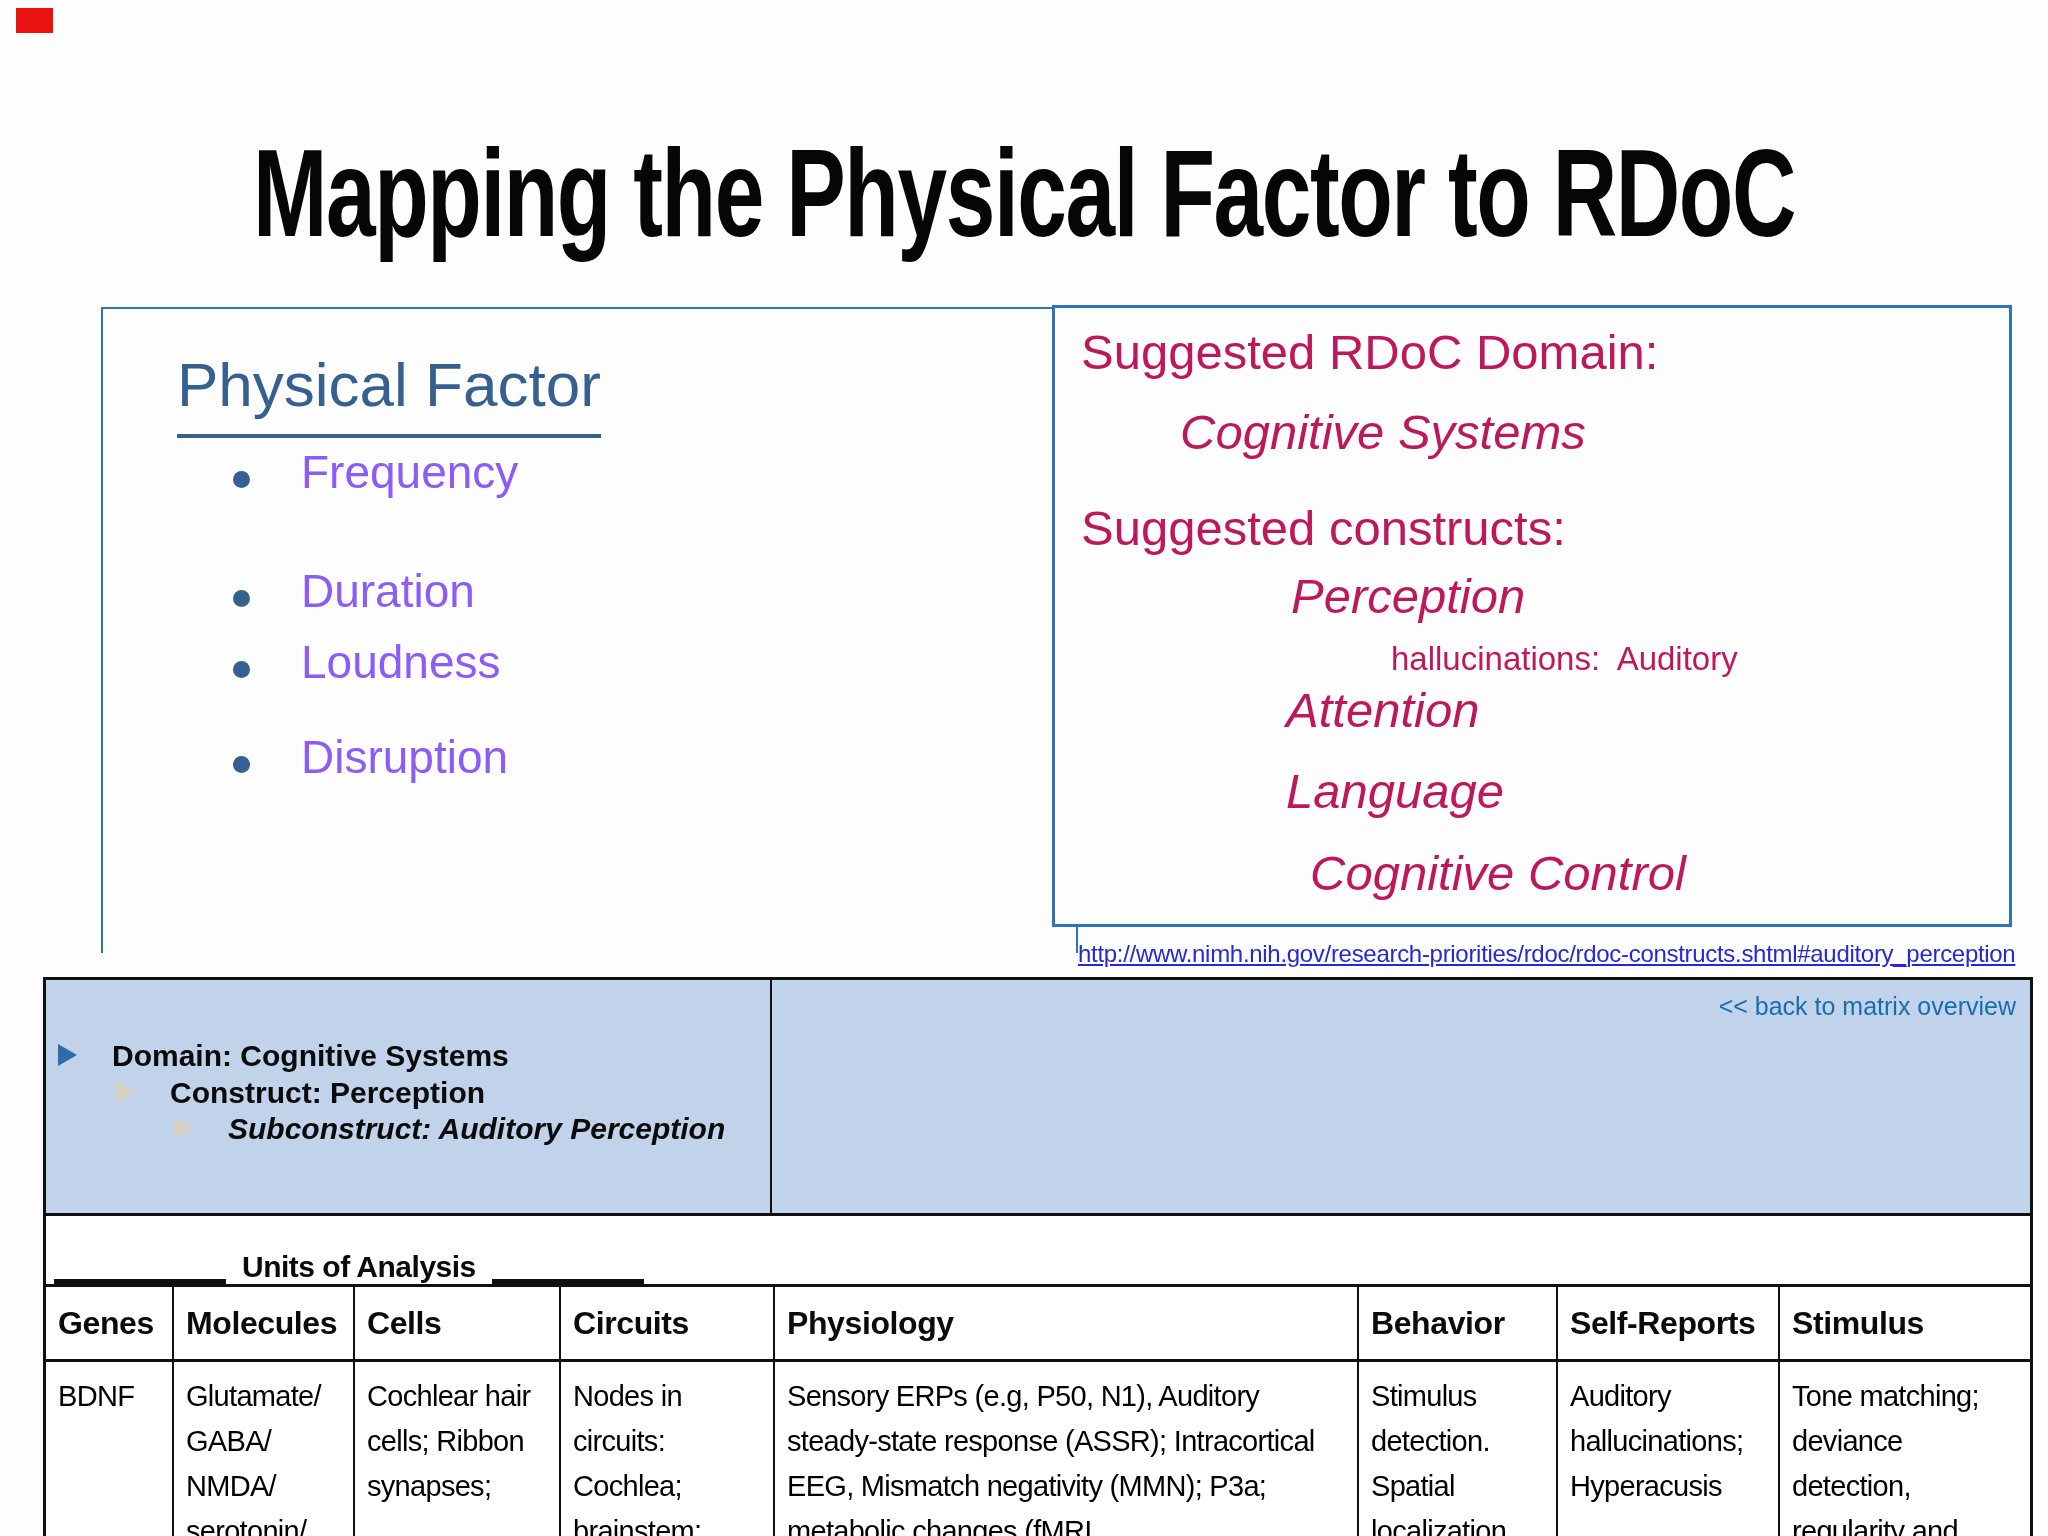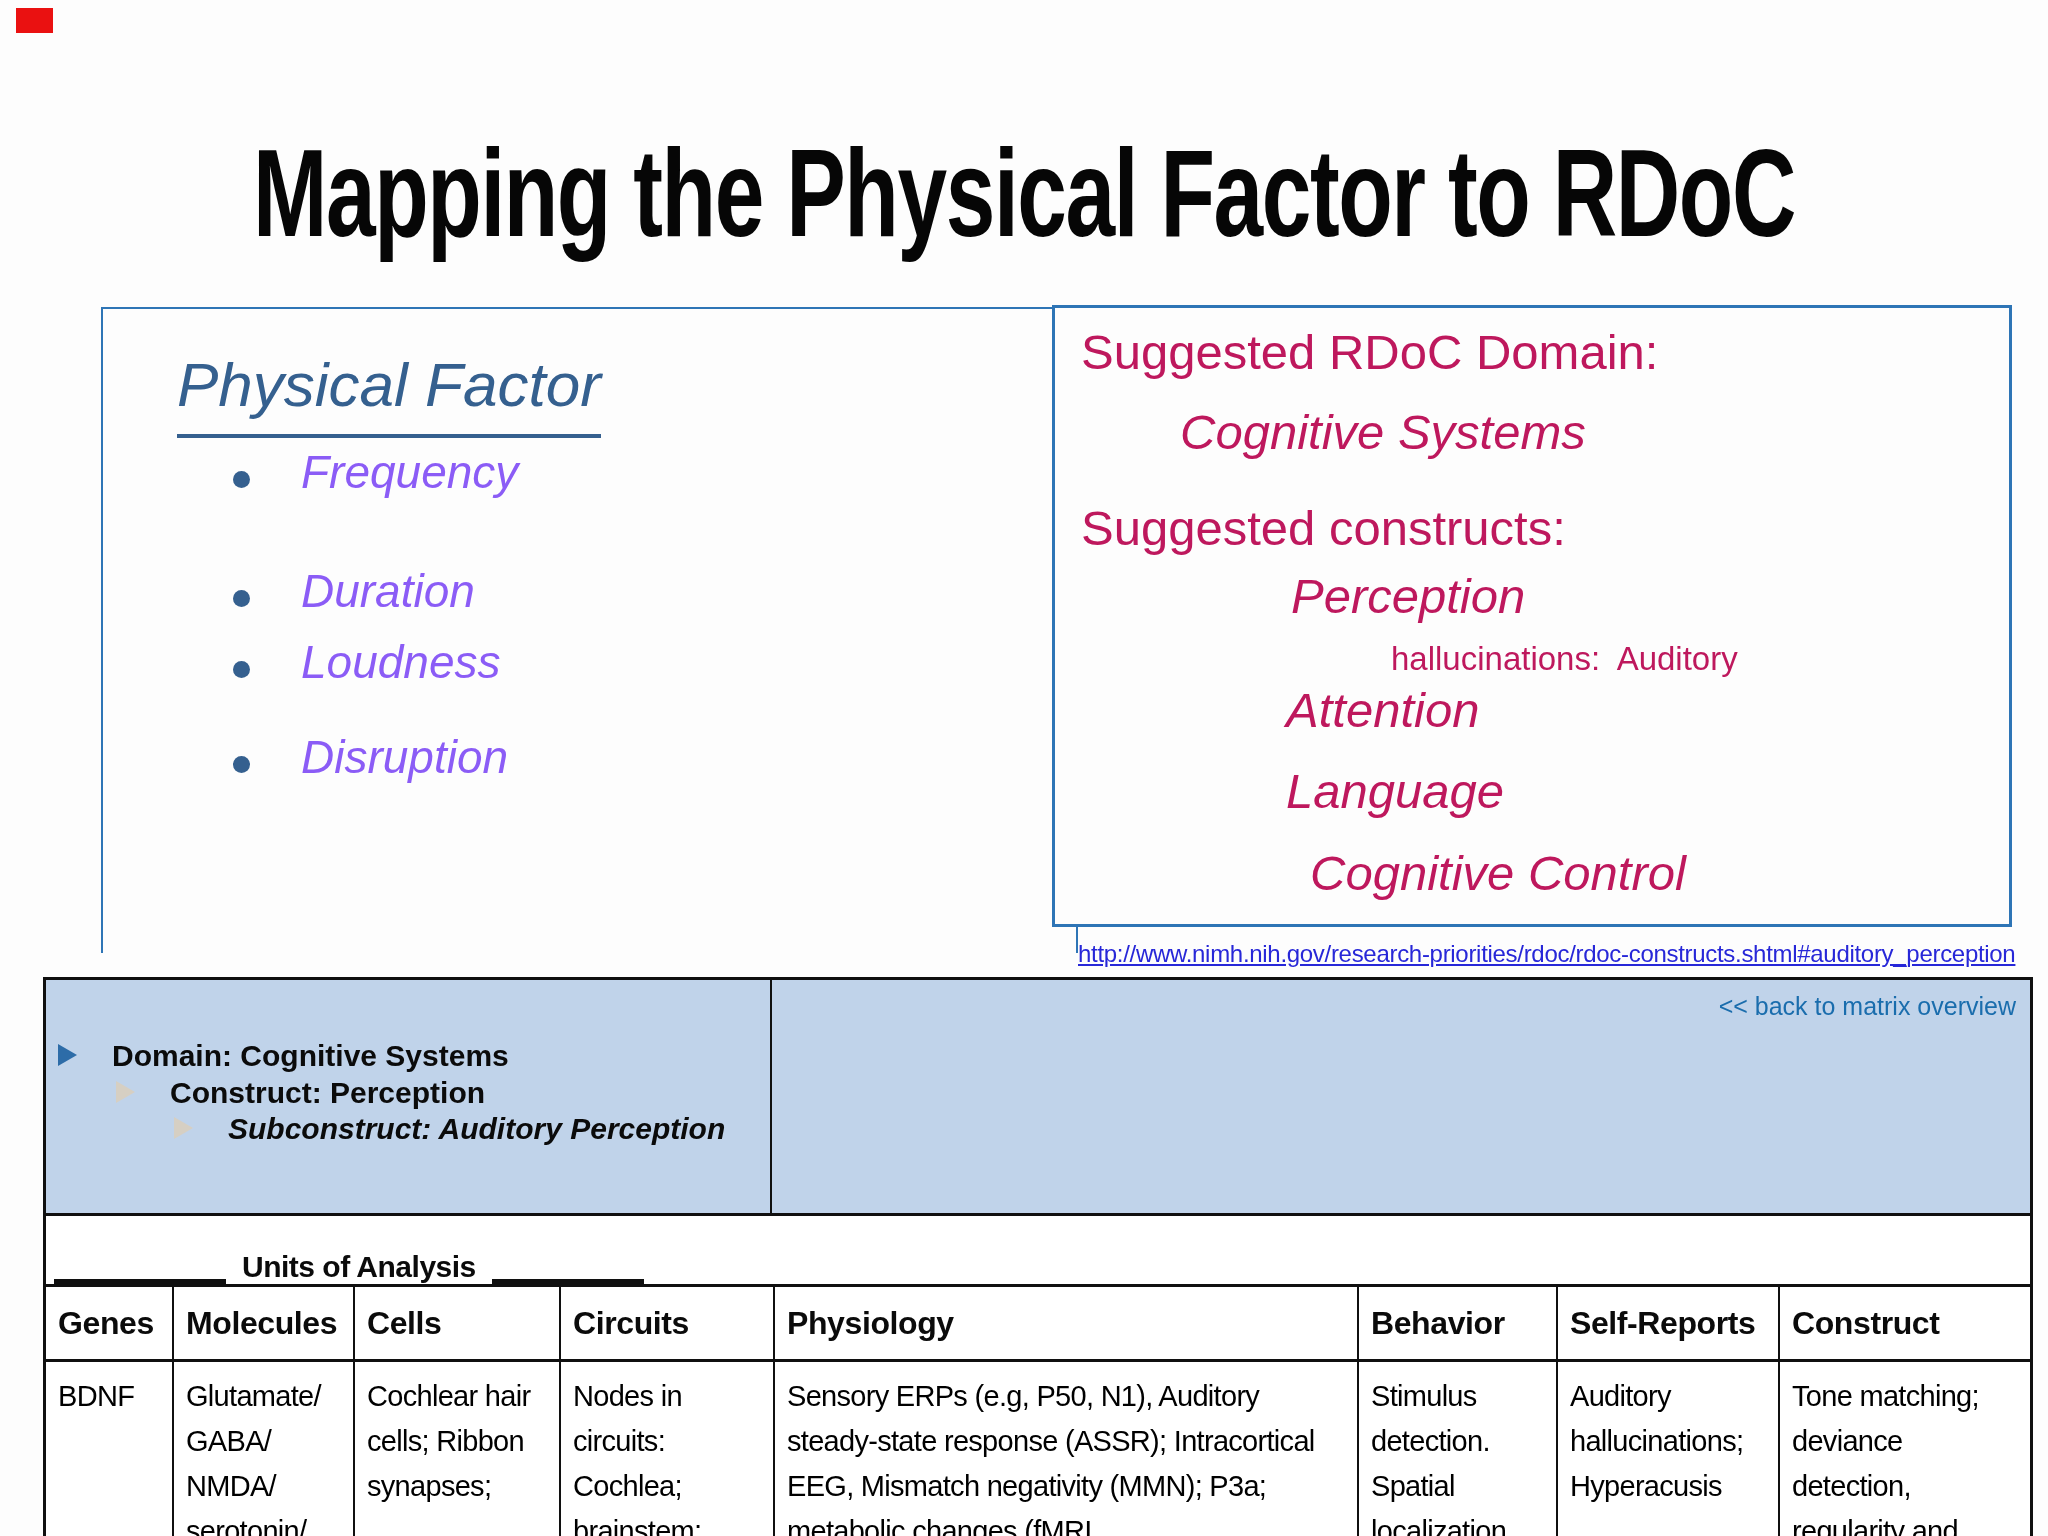--- a/index.html
+++ b/index.html
@@ -25,21 +25,20 @@
     font-size: 124px; font-weight: 700; letter-spacing: -2px;
     color: #060606; white-space: nowrap;
     transform: translateX(-50%) scaleX(0.72);
   }
   
   .pf-box {
     position: absolute; left: 101px; top: 307px;
     width: 977px; height: 646px;
     border: 2px solid #2e75b6; border-bottom: none;
     background: #fdfdfd;
-    font-style: italic;
   }
   .pf-heading {
     position: absolute; left: 74px; top: 40px;
     font-size: 62px; font-weight: 400; color: #35608f;
     border-bottom: 4px solid #35608f; padding-bottom: 14px;
     white-space: nowrap;
   }
   .pf-item {
     position: absolute; left: 198px;
     font-size: 46px; color: #8b5cf6; white-space: nowrap;
@@ -188,21 +187,21 @@
     </div>
 
     <div class="grid-row thead">
       <div class="th">Genes</div>
       <div class="th">Molecules</div>
       <div class="th">Cells</div>
       <div class="th">Circuits</div>
       <div class="th">Physiology</div>
       <div class="th">Behavior</div>
       <div class="th">Self-Reports</div>
-      <div class="th">Construct</div>
+      <div class="th">Stimulus</div>
     </div>
 
     <div class="grid-row tbody">
       <div class="td">BDNF</div>
       <div class="td">Glutamate/ GABA/ NMDA/ serotonin/</div>
       <div class="td">Cochlear hair cells; Ribbon synapses;</div>
       <div class="td">Nodes in circuits: Cochlea; brainstem;</div>
       <div class="td">Sensory ERPs (e.g, P50, N1), Auditory steady-state response (ASSR); Intracortical EEG, Mismatch negativity (MMN); P3a; metabolic changes (fMRI</div>
       <div class="td">Stimulus detection. Spatial localization</div>
       <div class="td">Auditory hallucinations; Hyperacusis</div>

